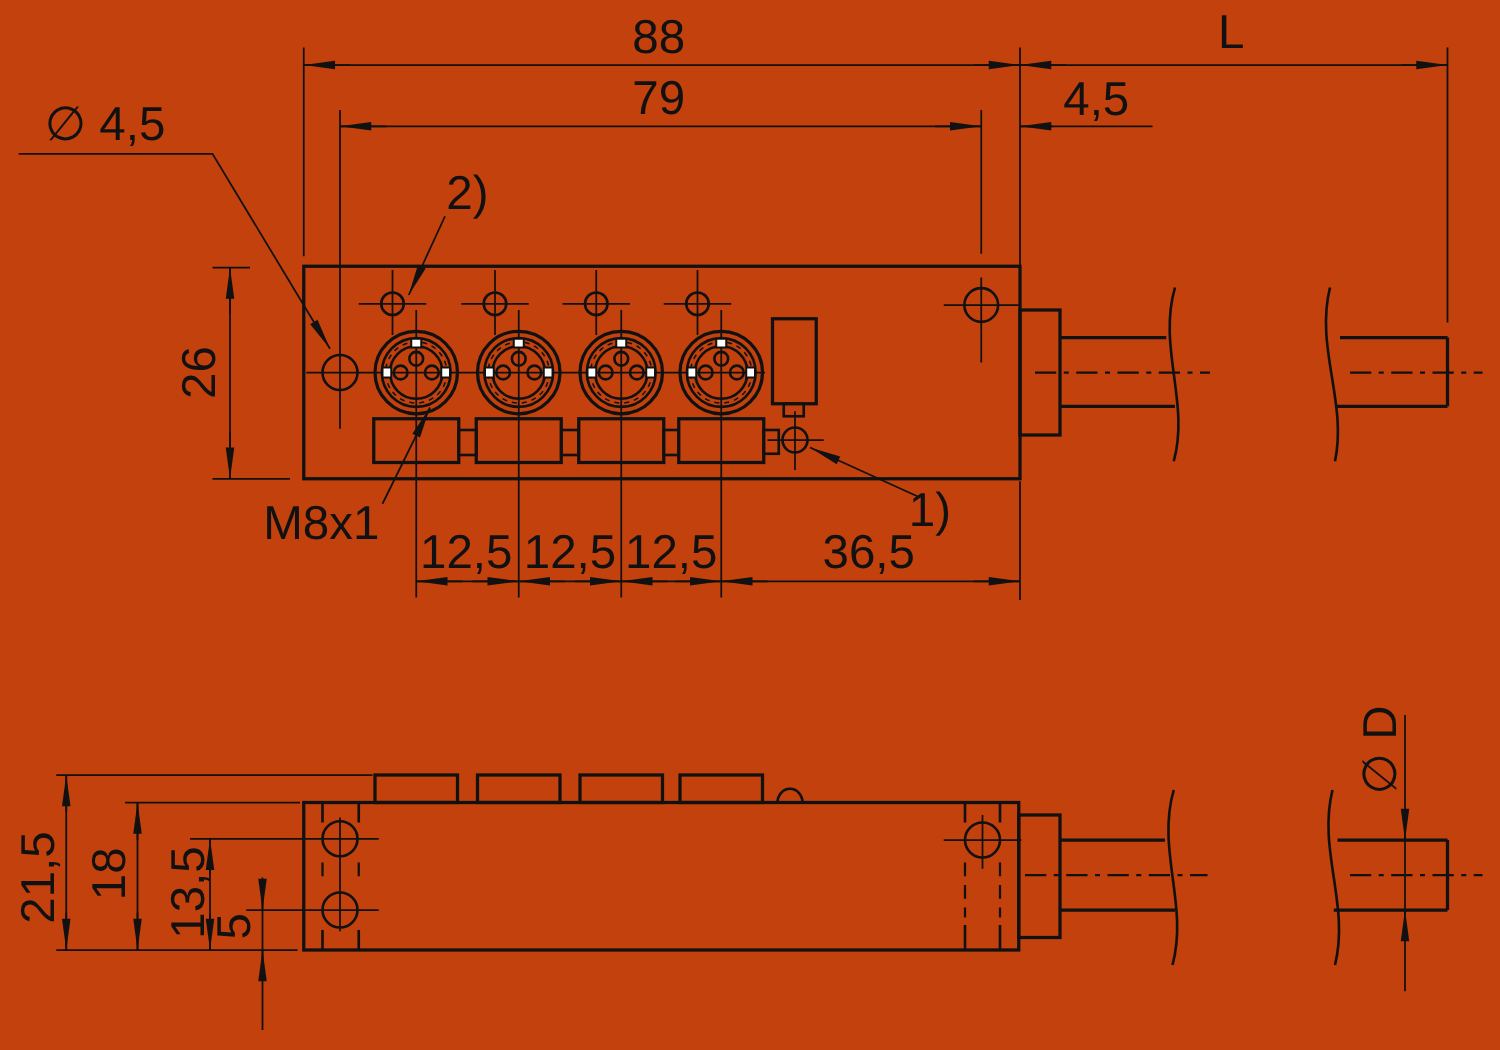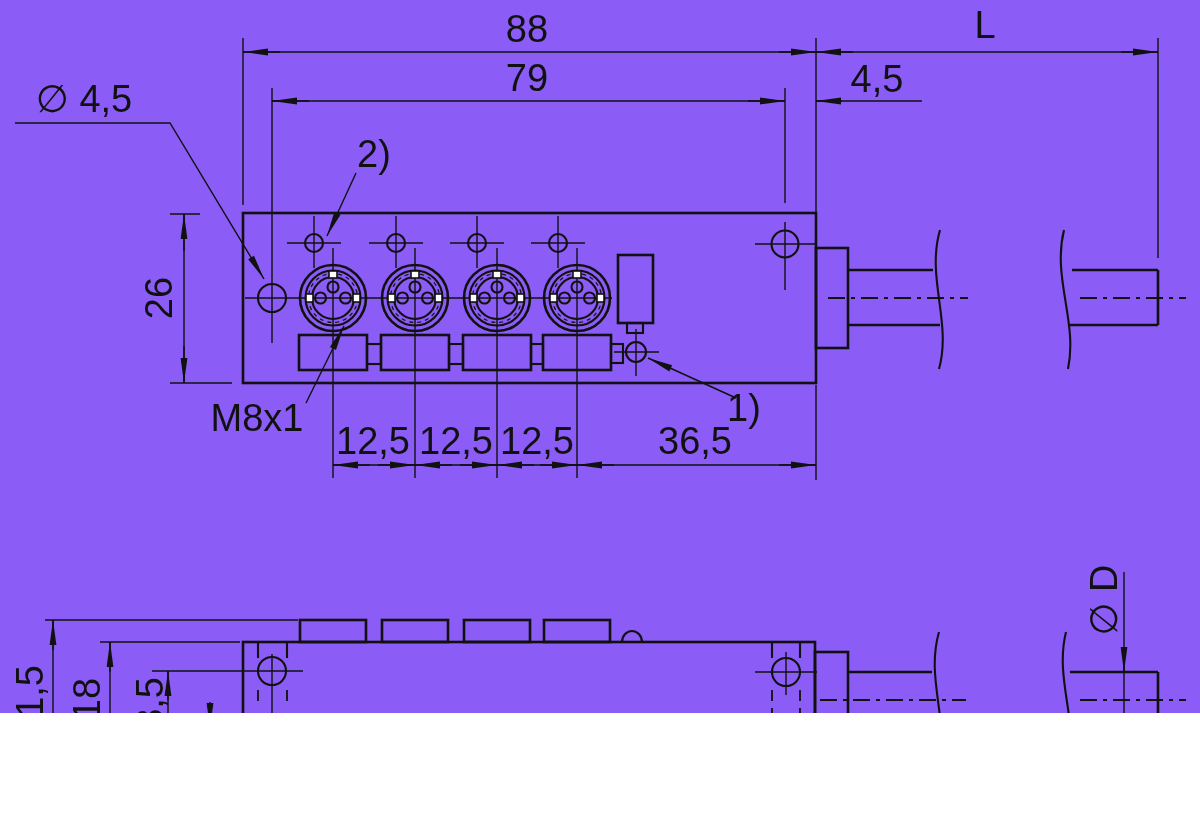--- a/index.html
+++ b/index.html
@@ -1,16 +1,16 @@
 <!DOCTYPE html>
 <html><head>
 <meta charset="utf-8">
 <style>
   html,body{margin:0;padding:0;background:#ffffff;}
-  .stage{width:1200px;height:713px;position:relative;background:#8b5cf6;}
+  .stage{width:1200px;height:840px;position:relative;background:#c2410c;}
   svg{display:block;}
   text{font-family:"Liberation Sans","DejaVu Sans",sans-serif;font-size:38px;fill:#111;}
   .ln-thick{fill:none;stroke:#111;stroke-width:2.6;}
   .ln-med{fill:none;stroke:#111;stroke-width:2.1;}
   .ln-thin{fill:none;stroke:#111;stroke-width:1.4;}
   .ln-dashdot{fill:none;stroke:#111;stroke-width:1.8;stroke-dasharray:17 6 4 6;}
   .ln-hidden{fill:none;stroke:#111;stroke-width:1.8;stroke-dasharray:11 7;}
   .ln-dashcirc{fill:none;stroke:#111;stroke-width:1.2;stroke-dasharray:4 4;}
   .notch{fill:#fff;stroke:#111;stroke-width:1.6;}
 </style>

